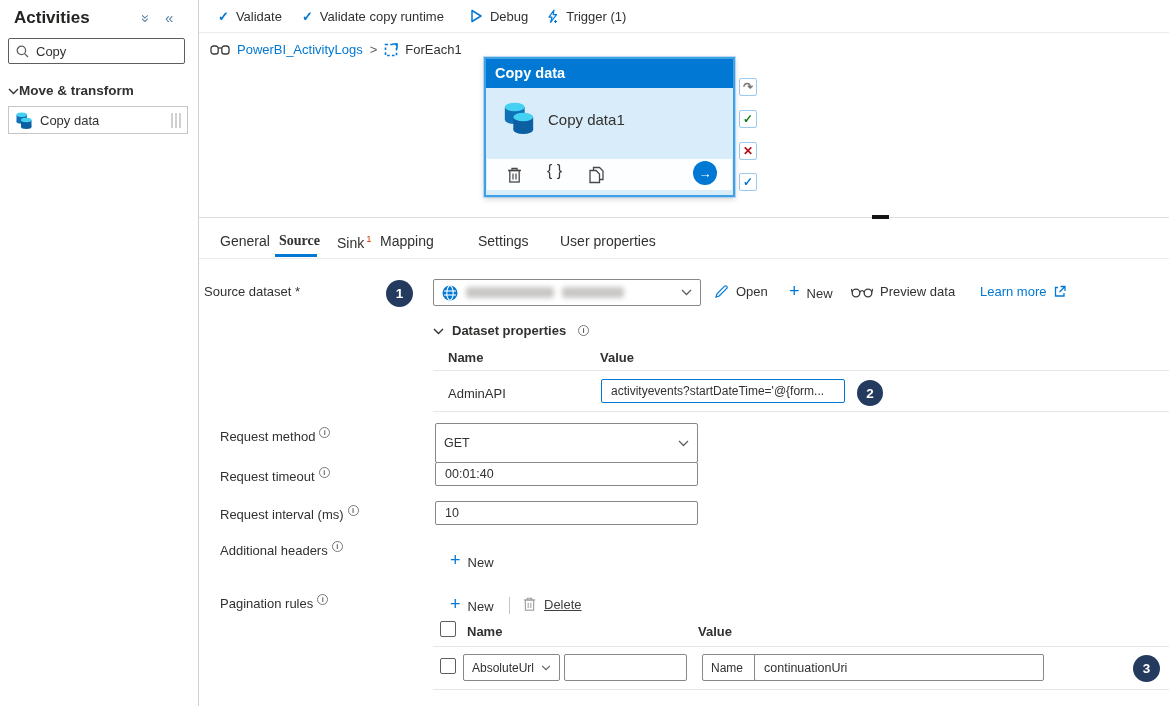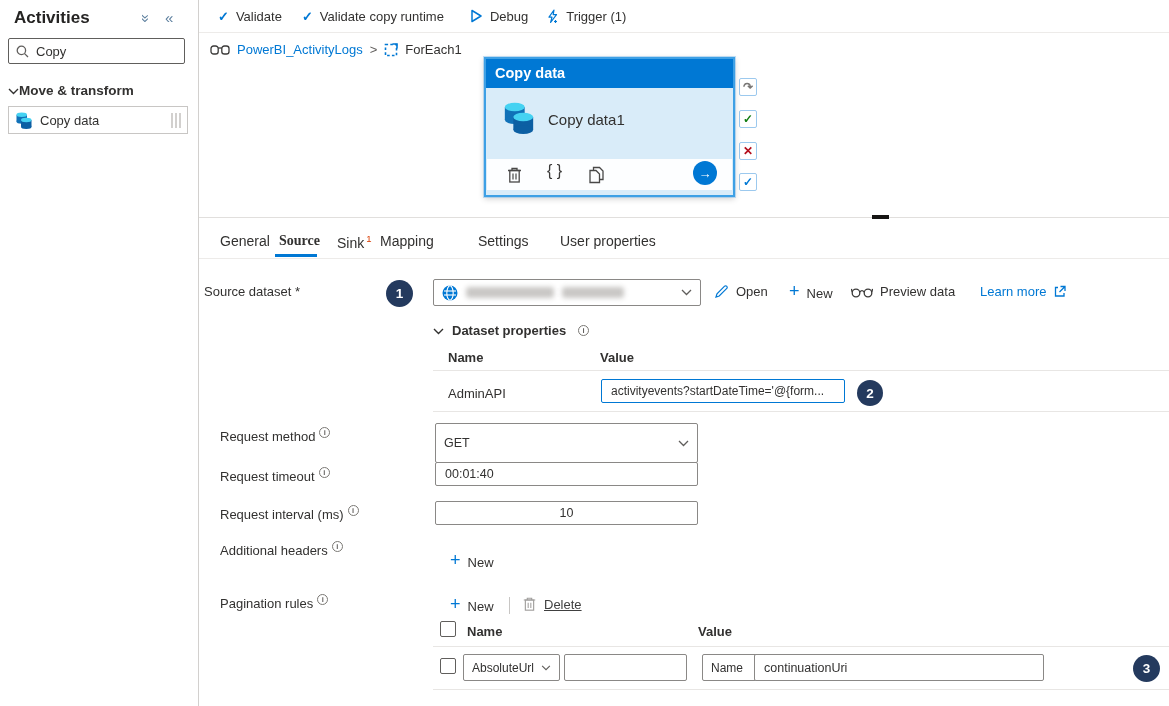--- a/index.html
+++ b/index.html
@@ -276,21 +276,21 @@
 </div>
 
 <div class="abs t13" style="left:220px;top:467px;text-align:center;">
   <span>Request timeout</span><span class="info">i</span>
 </div>
 <input class="inp" readonly="" style="left: 435px; top: 462px; width: 263px; height: 24px;" value="00:01:40">
 
 <div class="abs t13" style="left:220px;top:505px;">
   <span>Request interval (ms)</span><span class="info">i</span>
 </div>
-<input class="inp" readonly="" style="left: 435px; top: 501px; width: 263px; height: 24px; text-align: center;" value="10">
+<input class="inp" readonly="" style="left: 435px; top: 501px; width: 263px; height: 24px;" value="10">
 
 <div class="abs t13" style="left:220px;top:541px;">
   <span>Additional headers</span><span class="info">i</span>
 </div>
 <div class="abs linkbtn" style="left:450px;top:550px;">
   <span class="blue" style="font-size:18px;font-weight:300;">+</span>
   <span style="margin-top:3px;">New</span>
 </div>
 
 <div class="abs t13" style="left:220px;top:594px;">

